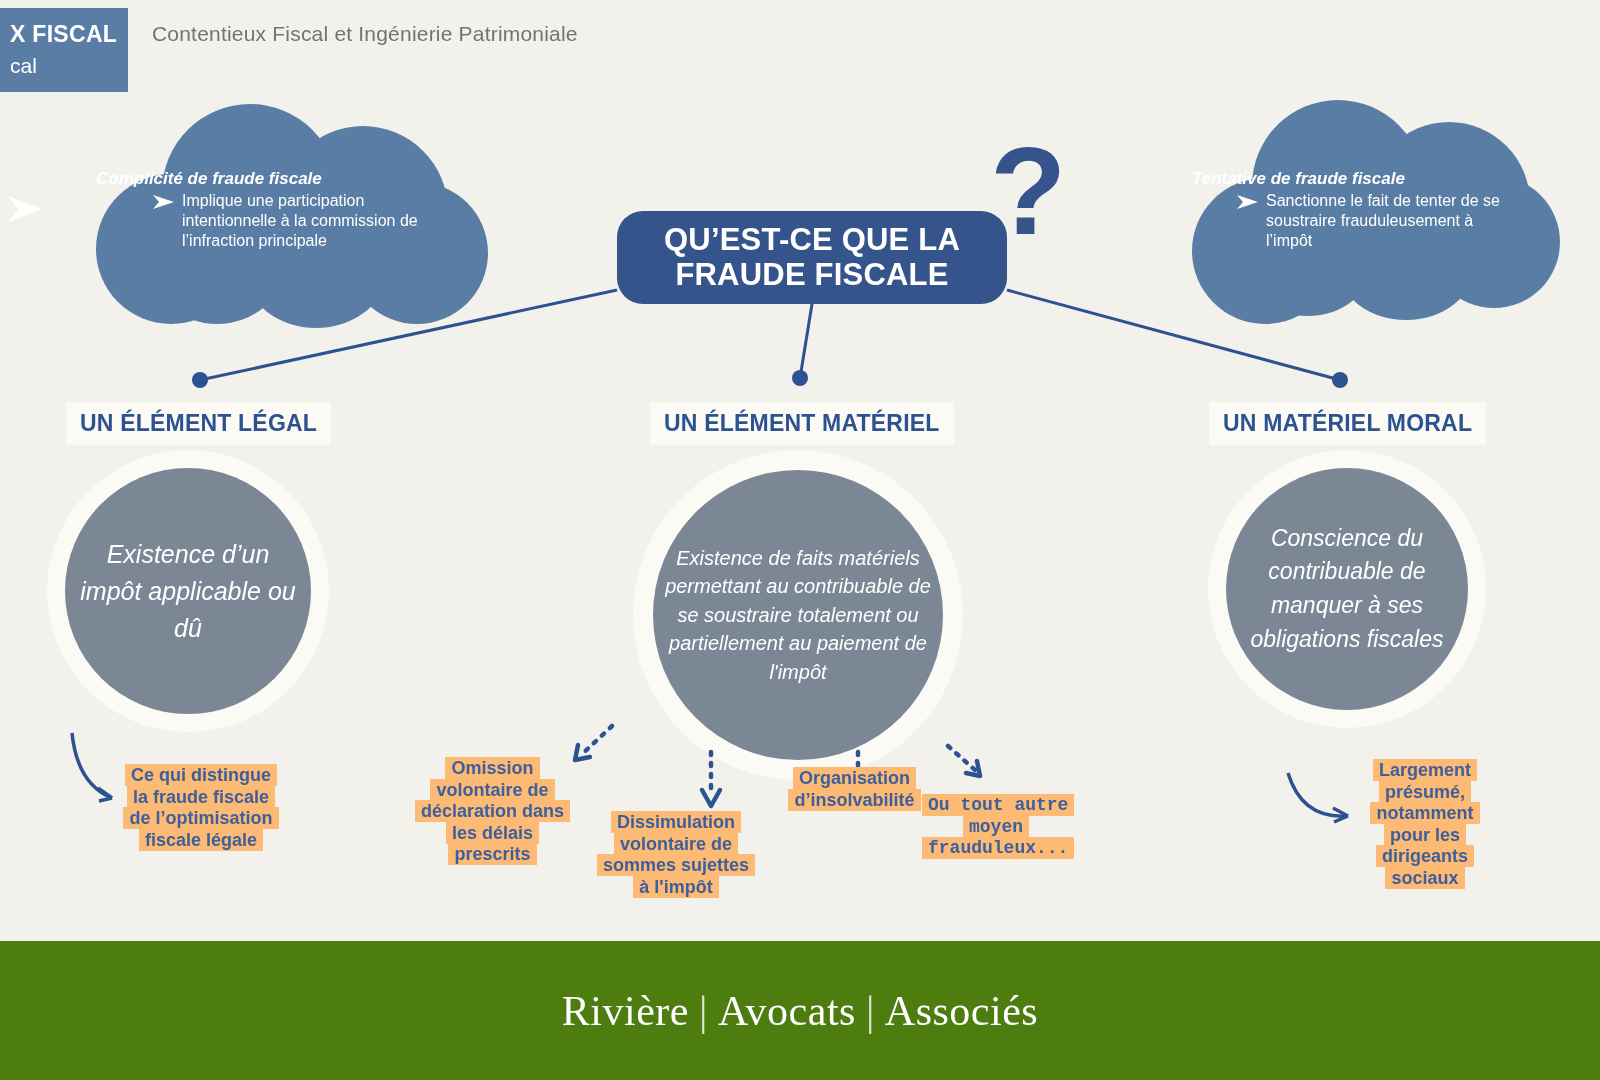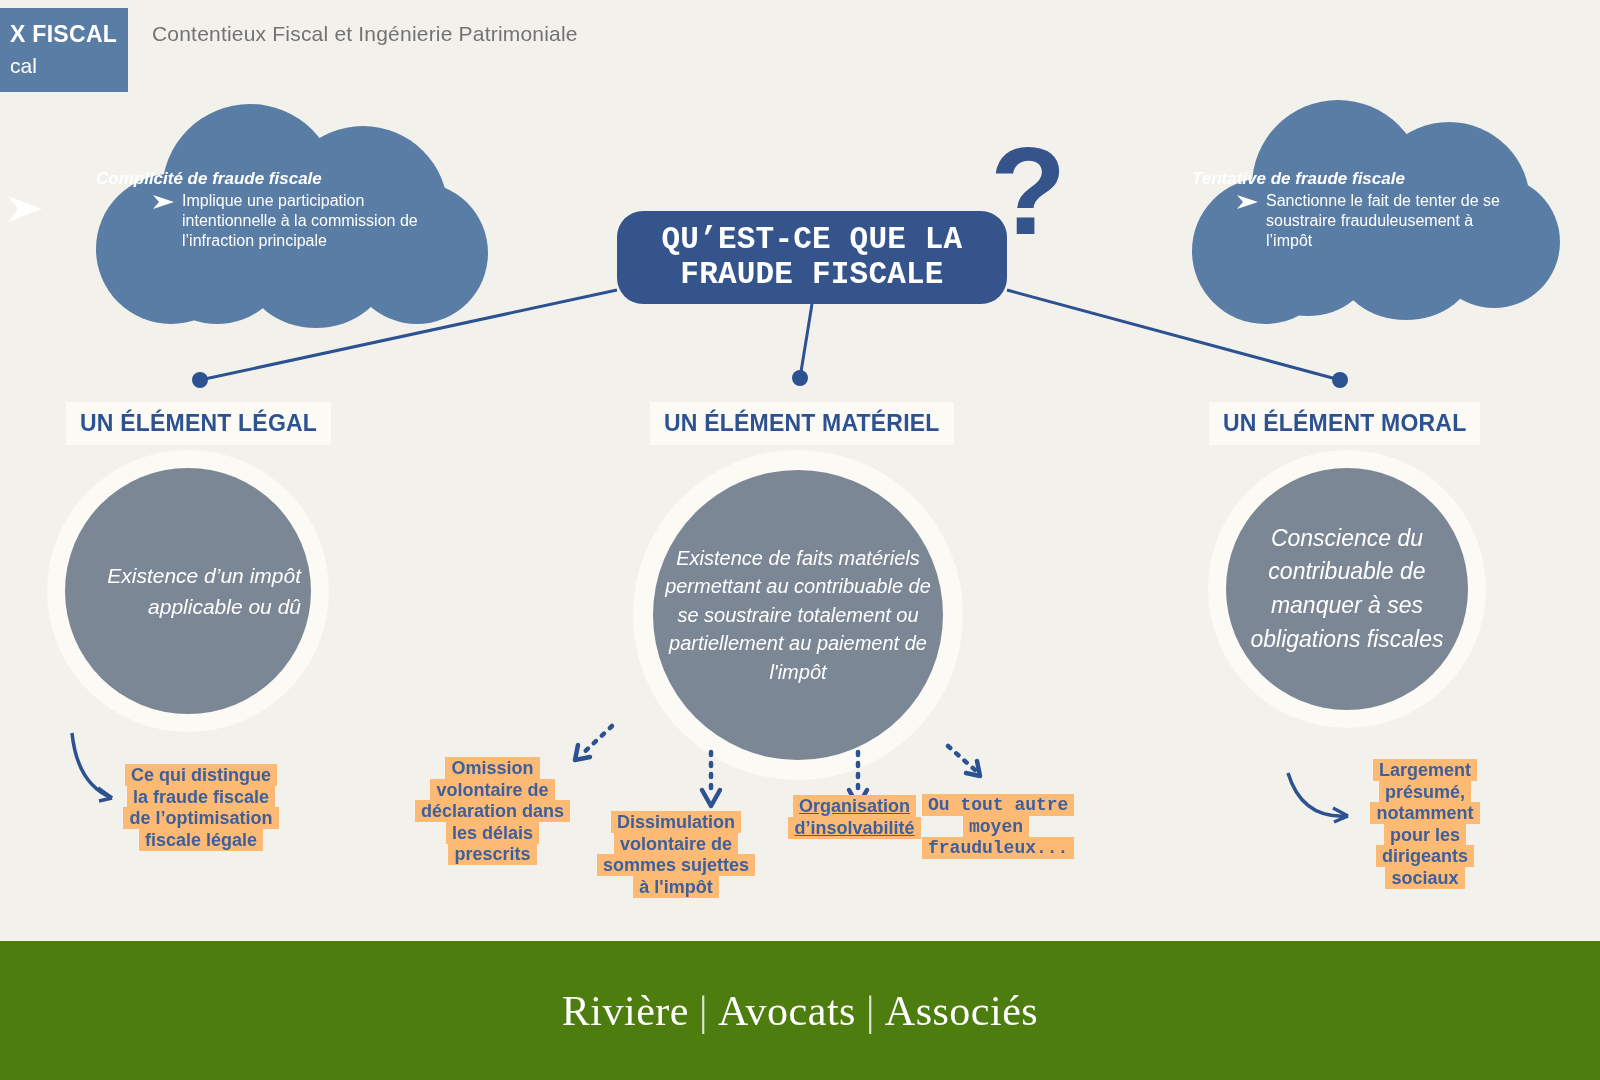--- a/index.html
+++ b/index.html
@@ -76,21 +76,20 @@
   #cloud-right { left: 1192px; top: 96px; width: 368px; height: 228px; }
 
   
   #center-node {
     position: absolute; left: 617px; top: 211px;
     width: 390px; height: 93px;
     background: #35548c;
     border-radius: 26px;
     display: flex; align-items: center; justify-content: center;
     z-index: 5;
-    font-family: Liberation Mono, monospace;
   }
   #center-node .cn-text {
     color: #ffffff; font-size: 31px; font-weight: 800;
     line-height: 1.12; text-align: center; letter-spacing: .2px;
   }
   #question-mark {
     position: absolute; left: 990px; top: 128px;
     font-size: 125px; font-weight: 800; color: #35548c;
     line-height: 1; z-index: 3;
     font-family: "Liberation Sans", sans-serif;
@@ -124,21 +123,21 @@
   .disc {
     border-radius: 50%;
     background: #7c8796;
     display: flex; align-items: center; justify-content: center;
     color: #ffffff;
     text-align: center;
     font-style: italic;
     padding: 10px;
   }
   #ring-legal  { left: 47px;  top: 450px; width: 282px; height: 282px; }
-  #ring-legal .disc  { width: 246px; height: 246px; font-size: 21px; line-height: 1.48; text-align: right; }
+  #ring-legal .disc  { width: 246px; height: 246px; font-size: 25px; line-height: 1.48; }
   #ring-materiel { left: 633px; top: 450px; width: 330px; height: 330px; }
   #ring-materiel .disc { width: 290px; height: 290px; font-size: 20px; line-height: 1.42; }
   #ring-moral  { left: 1208px; top: 450px; width: 278px; height: 278px; }
   #ring-moral .disc  { width: 242px; height: 242px; font-size: 23px; line-height: 1.46; }
 
   
   .note {
     position: absolute;
     color: #3d5f9c;
     font-size: 18px; font-weight: 800; line-height: 1.2;
@@ -147,21 +146,21 @@
   }
   .note span {
     background: #fdba74;
     padding: 1px 6px;
     box-decoration-break: clone;
     -webkit-box-decoration-break: clone;
   }
   #note-legal    { left: 120px;  top: 765px; width: 162px; }
   #note-omission { left: 410px;  top: 758px; width: 165px; }
   #note-dissim   { left: 596px;  top: 812px; width: 160px; }
-  #note-insolv   { left: 772px;  top: 796px; width: 165px; text-decoration: underline; }
+  #note-insolv   { left: 772px;  top: 768px; width: 165px; }
   #note-autre    { left: 922px;  top: 795px; width: 148px; font-family: Liberation Mono, monospace; }
   #note-moral    { left: 1355px; top: 760px; width: 140px; }
 
   #arrows { position: absolute; inset: 0; z-index: 3; }
 
   
   #footer {
     position: absolute; left: 0; top: 941px;
     width: 1600px; height: 139px;
     background: #4d7c0f;
@@ -250,21 +249,21 @@
 
   <div id="center-node">
     <div class="cn-text">
       <div>QU’EST-CE QUE LA</div>
       <div>FRAUDE FISCALE</div>
     </div>
   </div>
 
   <div class="col-label" id="label-legal">UN ÉLÉMENT LÉGAL</div>
   <div class="col-label" id="label-materiel">UN ÉLÉMENT MATÉRIEL</div>
-  <div class="col-label" id="label-moral">UN ÉLÉMENT MORAL</div>
+  <div class="col-label" id="label-moral">UN MATÉRIEL MORAL</div>
 
   <div class="ring" id="ring-legal">
     <div class="disc">Existence d’un impôt applicable ou dû</div>
   </div>
   <div class="ring" id="ring-materiel">
     <div class="disc">Existence de faits matériels permettant au contribuable de se soustraire totalement ou partiellement au paiement de l'impôt</div>
   </div>
   <div class="ring" id="ring-moral">
     <div class="disc">Conscience du contribuable de manquer à ses obligations fiscales</div>
   </div>

